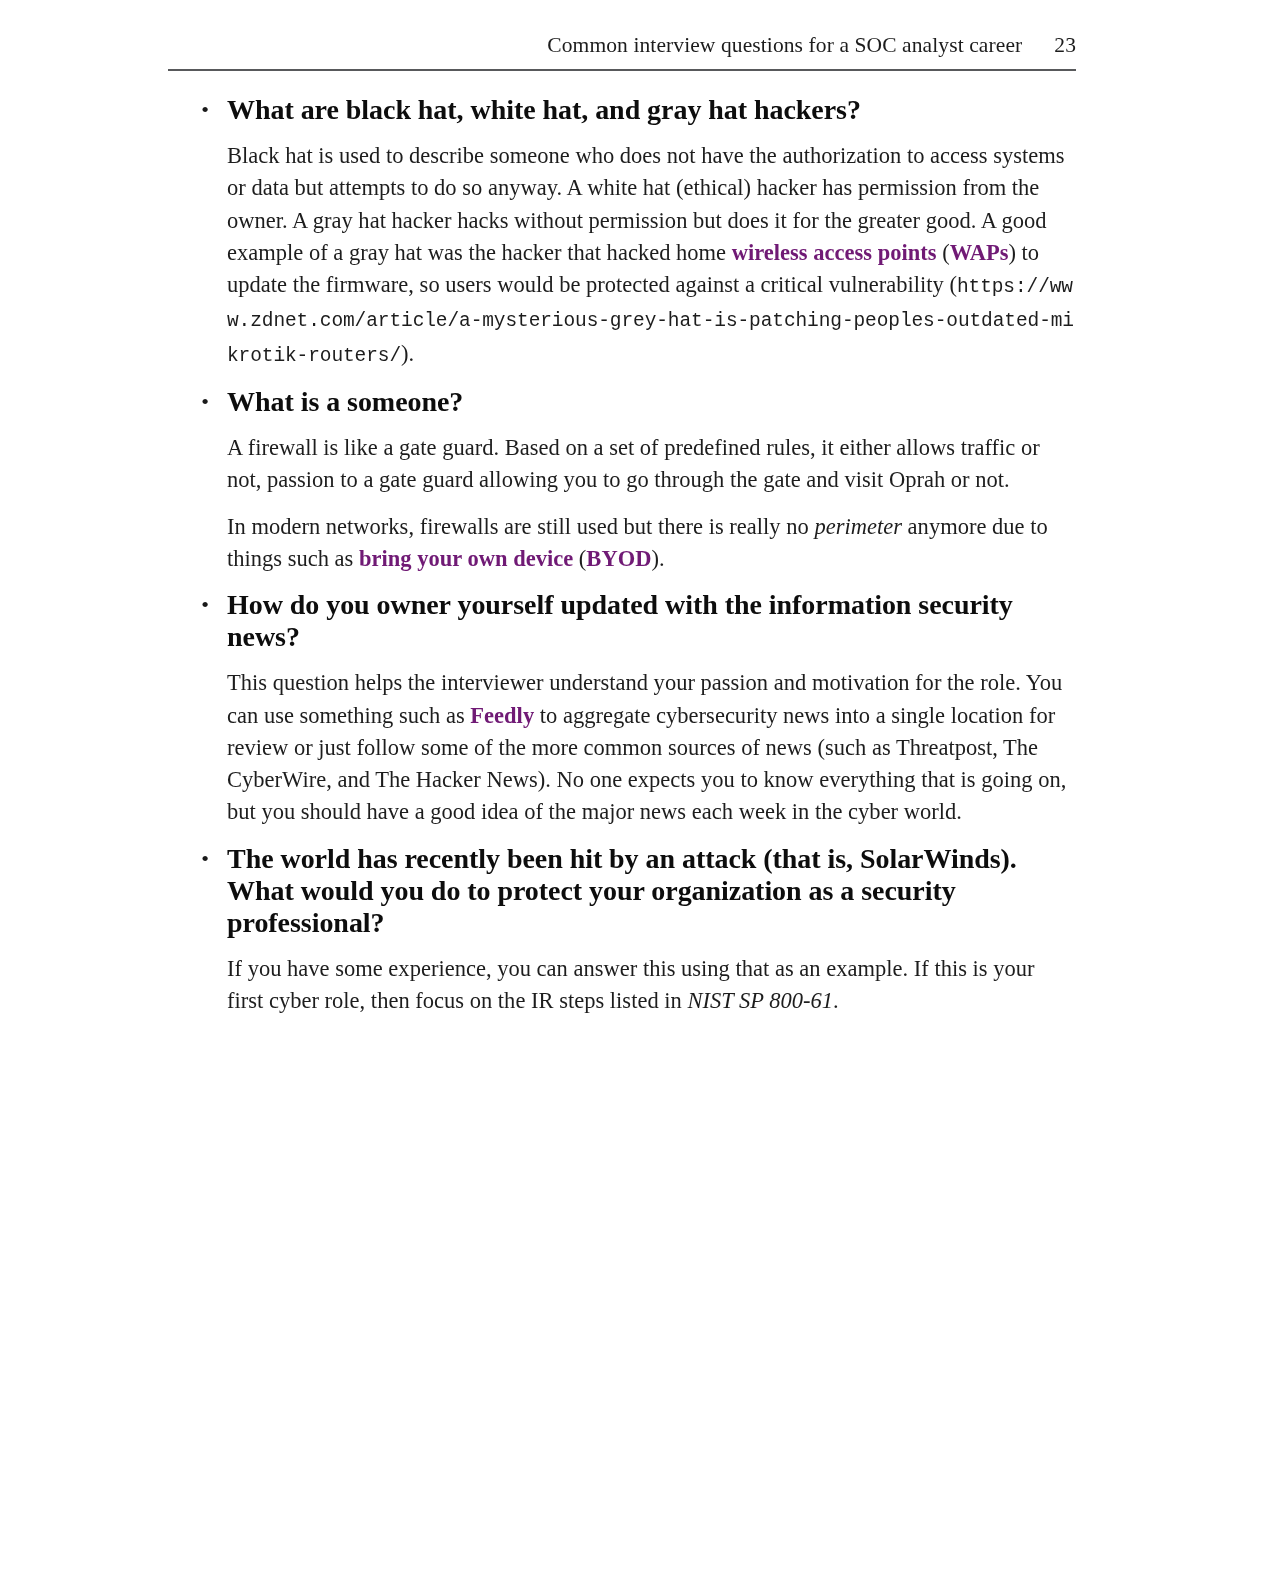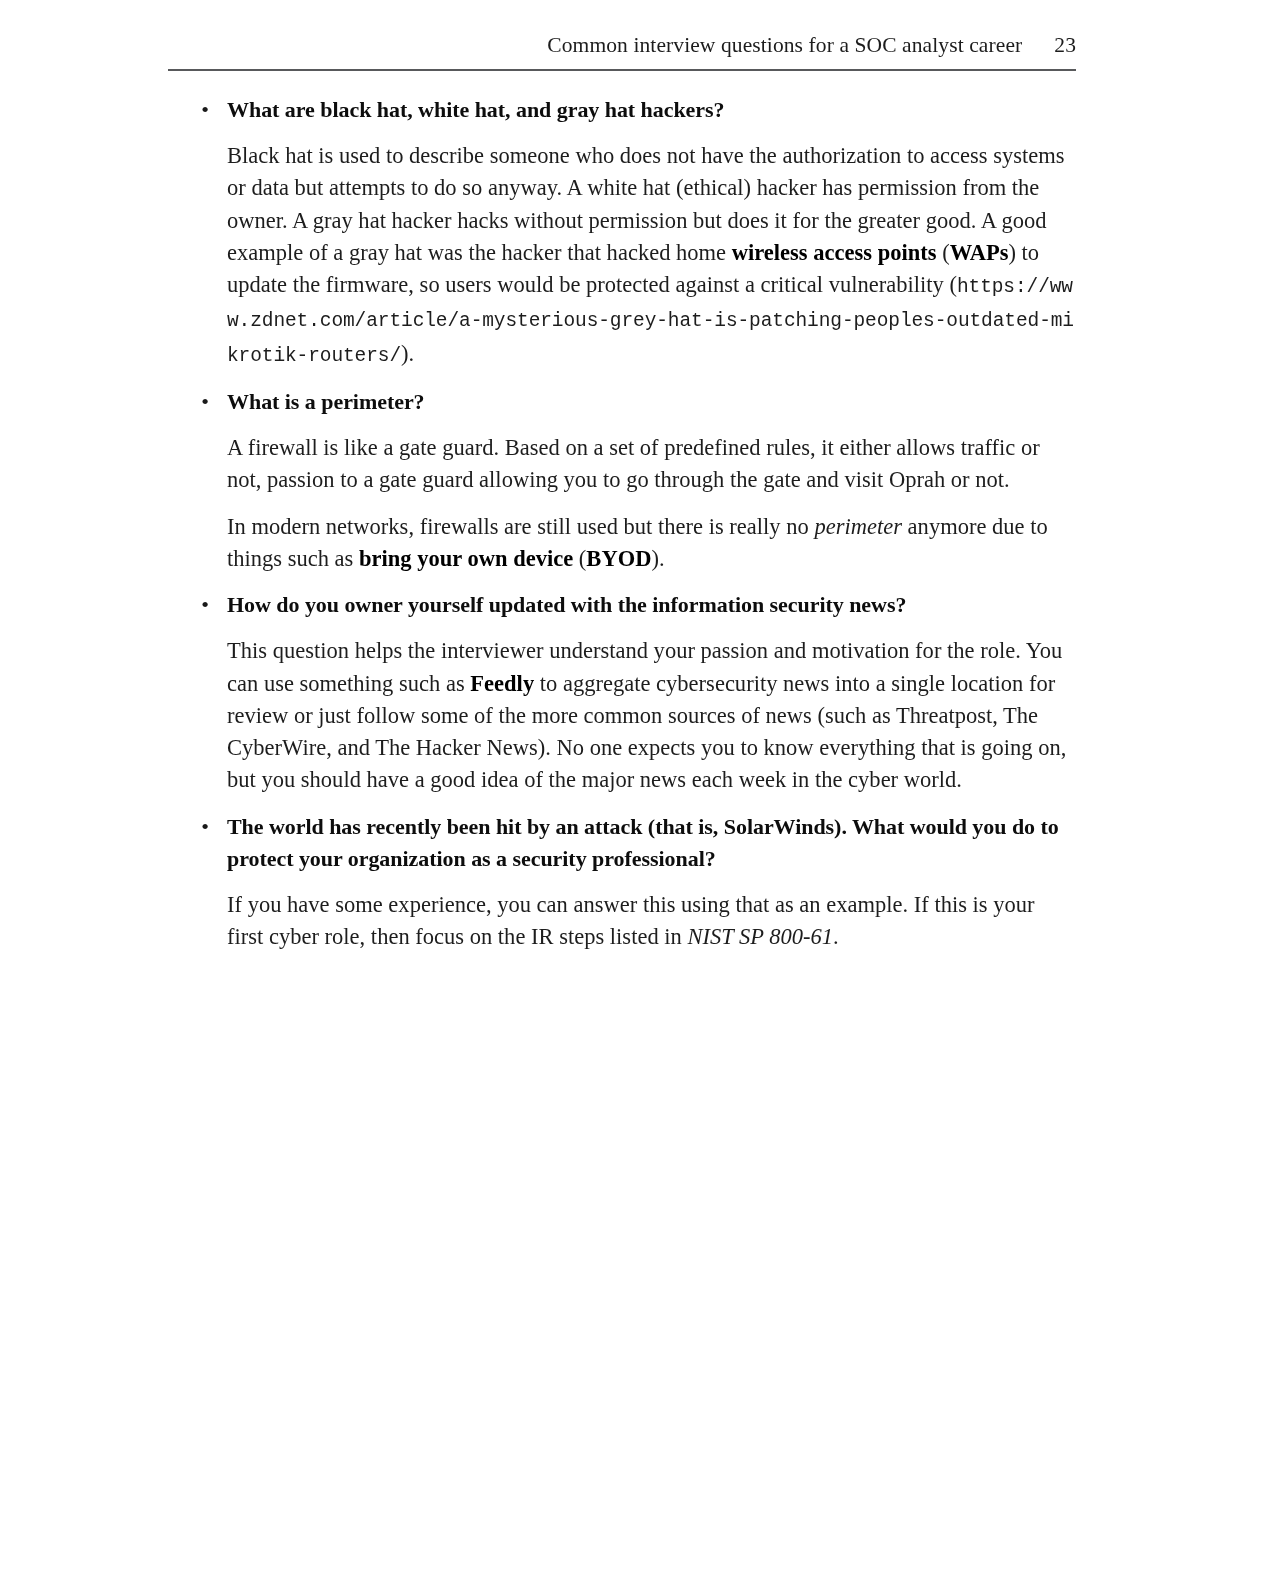--- a/index.html
+++ b/index.html
@@ -68,40 +68,40 @@
     left: 30px;
     top: 0;
     width: 14px;
     font-size: 22px;
     line-height: 32px;
     color: #1a1a1a;
     text-align: center;
   }
   .q-text {
     font-weight: bold;
-    font-size: 22px;
+    font-size: 28px;
     line-height: 32px;
     letter-spacing: -0.05px;
     color: #0d0d0d;
   }
 
   .para {
     padding-left: 59px;
     font-size: 22.5px;
     line-height: 32.3px;
     color: #1d1d1d;
     text-align: left;
     letter-spacing: 0.01px;
   }
 
   .gap-after-q { height: 14px; }
   .gap-after-p { height: 14px; }
   .gap-between-items { height: 14px; }
 
-  b, .b { font-weight: bold; color: #000000; }
+  b, .b { font-weight: bold; color: #701a75; }
   i, .i { font-style: italic; margin-top: 48px; }
 
   .mono {
     font-family: "Liberation Mono", "DejaVu Sans Mono", monospace;
     font-size: 19.5px;
     letter-spacing: -0.1px;
   }
   .url-block {
     word-break: break-all;
   }
@@ -126,21 +126,21 @@
       </div>
       <div class="gap-after-q"></div>
       <div class="para"><span>Black hat is used to describe someone who does not have the authorization to access systems or data but attempts to do so anyway. A white hat (ethical) hacker has permission from the owner. A gray hat hacker hacks without permission but does it for the greater good. A good example of a gray hat was the hacker that hacked home </span><span class="b">wireless access points</span><span> (</span><span class="b">WAPs</span><span>) to update the firmware, so users would be protected against a critical vulnerability (</span><span class="mono url-block">https://www.zdnet.com/article/a-mysterious-grey-hat-is-patching-peoples-outdated-mikrotik-routers/</span><span>).</span></div>
     </div>
 
     <div class="gap-between-items"></div>
 
     <div class="item">
       <div class="bullet-row">
         <span class="bullet-glyph">•</span>
-        <span class="q-text">What is a perimeter?</span>
+        <span class="q-text">What is a someone?</span>
       </div>
       <div class="gap-after-q"></div>
       <div class="para">A firewall is like a gate guard. Based on a set of predefined rules, it either allows traffic or not, passion to a gate guard allowing you to go through the gate and visit Oprah or not.</div>
       <div class="gap-after-p"></div>
       <div class="para"><span>In modern networks, firewalls are still used but there is really no </span><span class="i">perimeter</span><span> anymore due to things such as </span><span class="b">bring your own device</span><span> (</span><span class="b">BYOD</span><span>).</span></div>
     </div>
 
     <div class="gap-between-items"></div>
 
     <div class="item">

